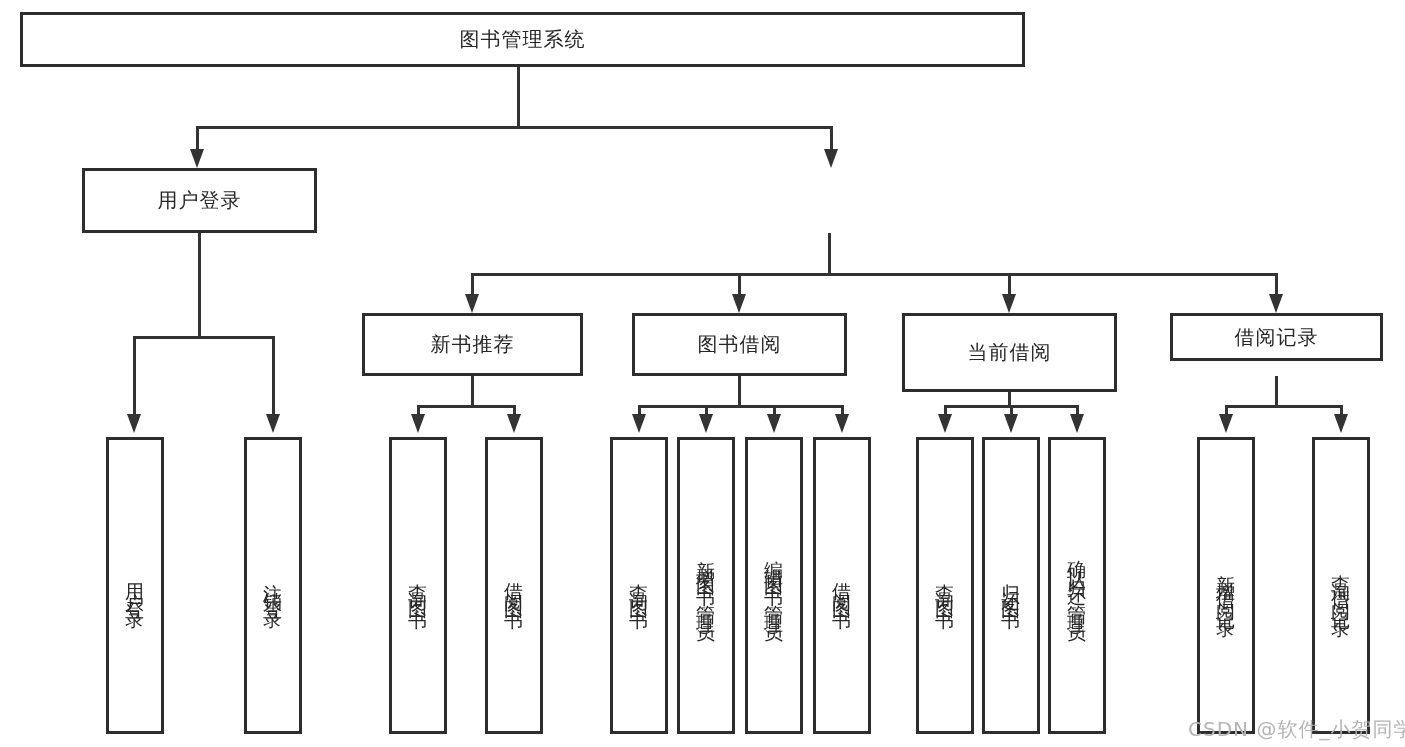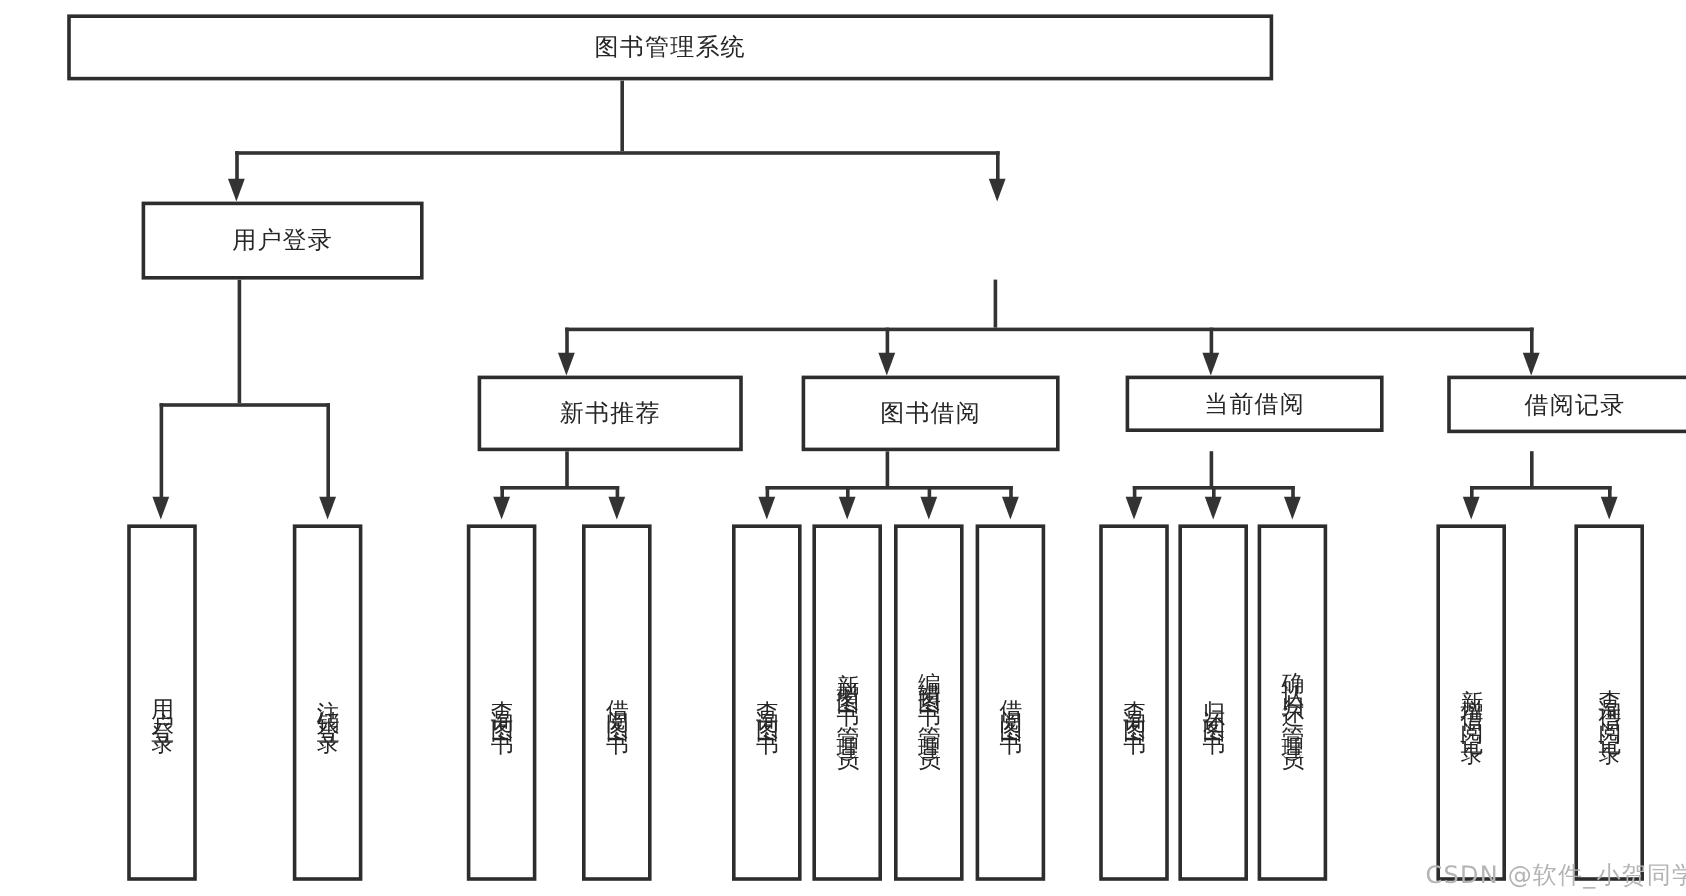--- a/index.html
+++ b/index.html
@@ -17,21 +17,20 @@
     box-sizing: border-box;
     border: 3px solid #2d2d2d;
     background: #ffffff;
     display: flex;
     align-items: center;
     justify-content: center;
     font-size: 20px;
     letter-spacing: 1px;
     color: #262626;
     z-index: 2;
-    margin-left: 36px;
   }
   .vbox {
     position: absolute;
     top: 437px;
     height: 297px;
     width: 58px;
     box-sizing: border-box;
     border: 3px solid #2d2d2d;
     background: #ffffff;
     display: flex;
@@ -116,21 +115,21 @@
   <div class="arrowhead" style="left:1002px;top:294px"></div>
   <div class="vline" style="left:1275px;top:273px;height:23px"></div>
   <div class="arrowhead" style="left:1269px;top:294px"></div>
 
   <div class="hbox" style="left:362px;top:313px;width:221px;height:63px">
     <span>新书推荐</span>
   </div>
   <div class="hbox" style="left:632px;top:313px;width:215px;height:63px">
     <span>图书借阅</span>
   </div>
-  <div class="hbox" style="left:902px;top:313px;width:215px;height:47px">
+  <div class="hbox" style="left:902px;top:313px;width:215px;height:79px">
     <span>当前借阅</span>
   </div>
   <div class="hbox" style="left:1170px;top:313px;width:213px;height:48px">
     <span>借阅记录</span>
   </div>
 
   <div class="vline" style="left:471px;top:376px;height:29px"></div>
   <div class="hline" style="left:417px;top:405px;width:99px"></div>
   <div class="vline" style="left:417px;top:405px;height:11px"></div>
   <div class="arrowhead" style="left:411px;top:414px"></div>

